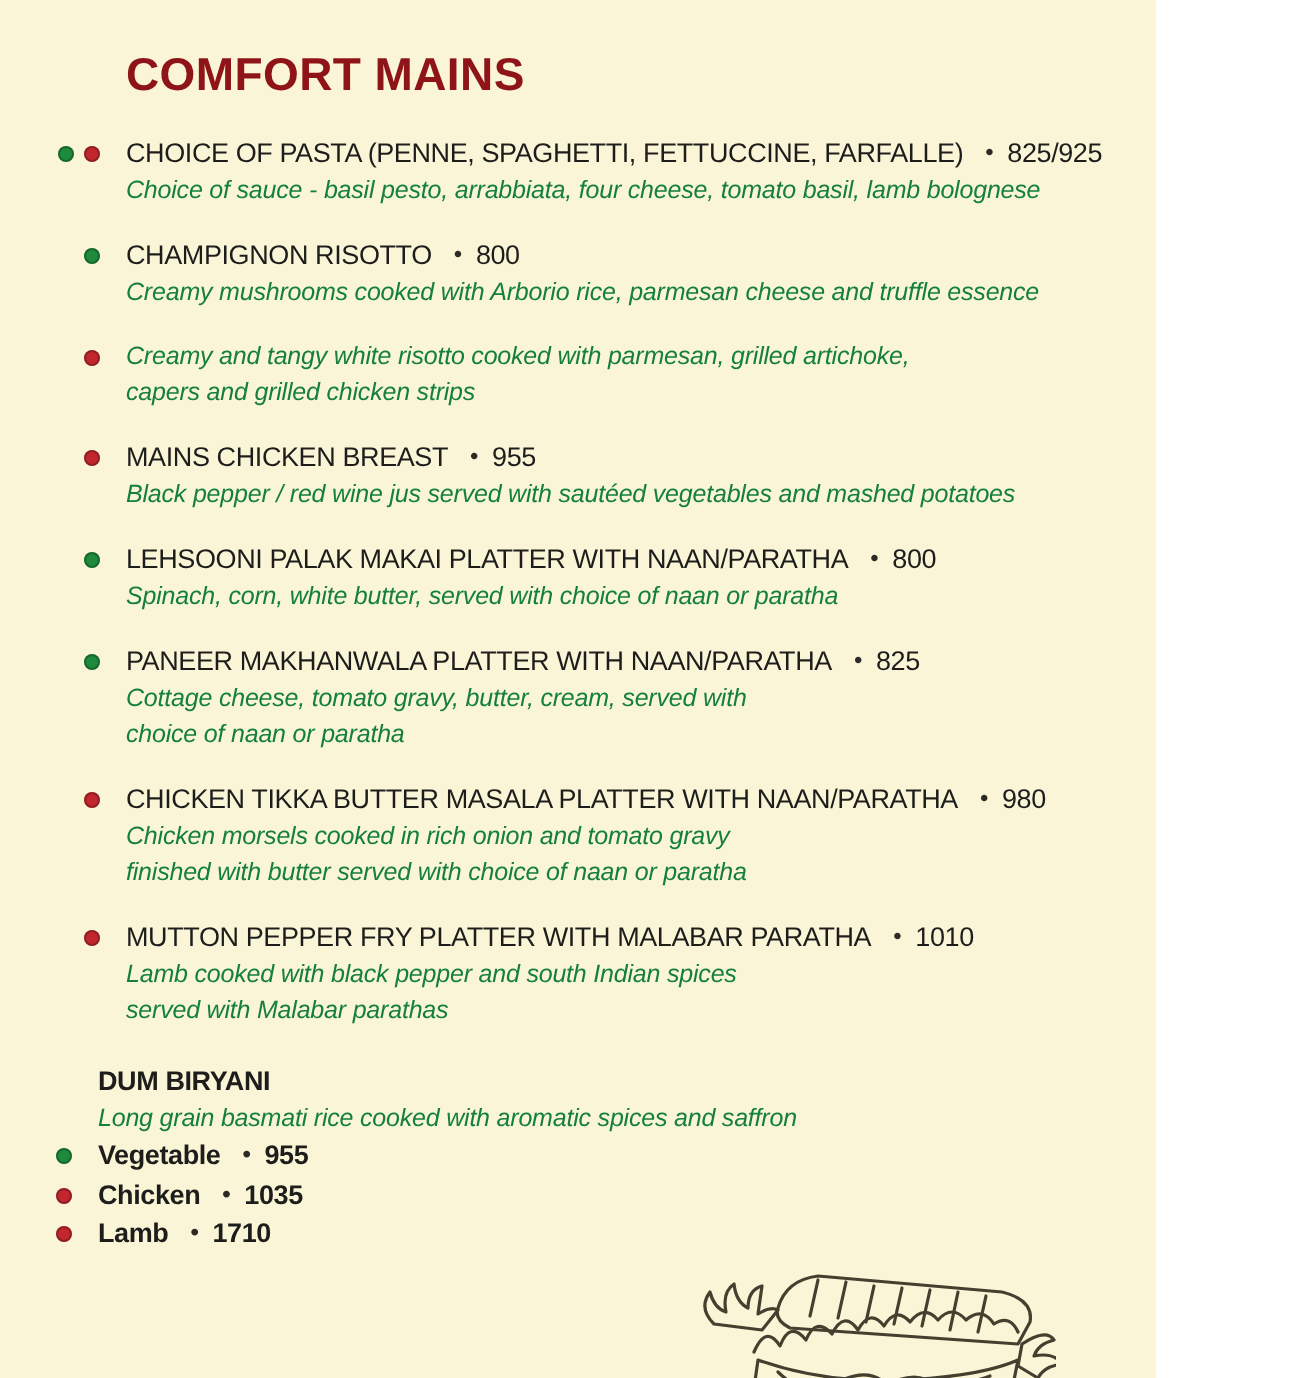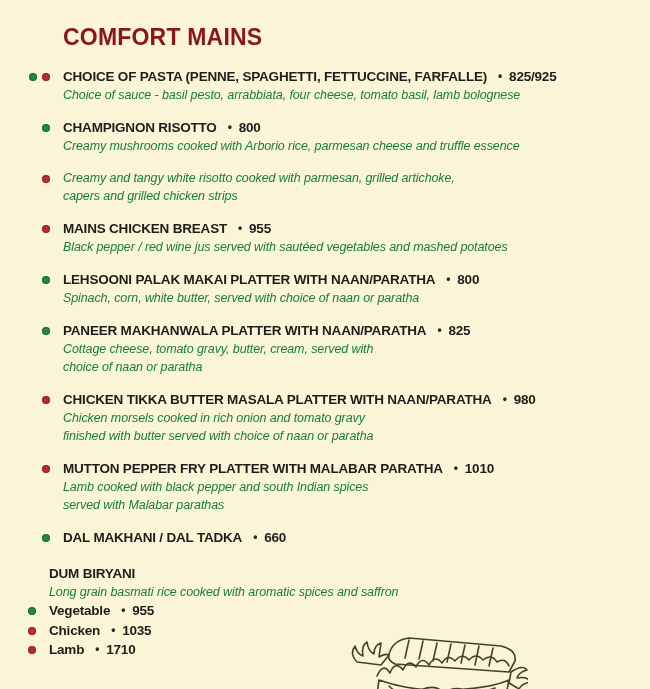--- a/index.html
+++ b/index.html
@@ -1,18 +1,18 @@
 <!DOCTYPE html>
 <html style="--veg: #1E8A3C; --nonveg: #C1272D;"><head>
 <meta charset="utf-8">
 <style>
   html,body { margin:0; padding:0; }
   .page {
     position:relative;
-    width:650px; height:689px;
+    width:578px; height:689px;
     background:#FBF5D8;
     overflow:hidden;
     font-family:"Liberation Sans", sans-serif;
     color:#1d1d1b;
   }
   .title {
     margin:24px 0 16px 63px;
     font-size:23px;
     font-weight:bold;
     letter-spacing:0.2px;
@@ -34,21 +34,21 @@
   }
   .dot {
     width:8px; height:8px;
     border-radius:50%;
     box-shadow: inset 0 0 0 1px rgba(0,0,0,0.25);
   }
   .dot.veg    { background:var(--veg,#1E8A3C); }
   .dot.nonveg { background:var(--nonveg,#C1272D); }
   .name-line {
     font-size:13.5px;
-    font-weight:bold;
+    font-weight:normal;
     line-height:19px;
     letter-spacing:-0.2px;
     white-space:nowrap;
   }
   .sep {
     display:inline-block;
     margin:0 7px 0 11px;
     font-size:12px;
     vertical-align:1px;
     color:#2a2a26;
@@ -184,29 +184,20 @@
         </span>
     <div class="name-line">
       <span>MUTTON PEPPER FRY PLATTER WITH MALABAR PARATHA</span><span class="sep">•</span><span>1010</span>
     </div>
     <div class="descs">
           <div class="desc-line">Lamb cooked with black pepper and south Indian spices</div>
           <div class="desc-line">served with Malabar parathas</div>
         </div>
   </div>
 
-  <div class="item">
-    <span class="dots">
-          <span class="dot veg"></span>
-        </span>
-    <div class="name-line">
-      <span>DAL MAKHANI / DAL TADKA</span><span class="sep">•</span><span>660</span>
-    </div>
-    <div class="descs"></div>
-  </div>
 </div>
 
   <div class="subsection">
     <div class="sub-heading">DUM BIRYANI</div>
     <div class="desc">Long grain basmati rice cooked with aromatic spices and saffron</div>
     <div id="options">
   <div class="option">
     <span class="dots">
             <span class="dot veg"></span>
           </span>

